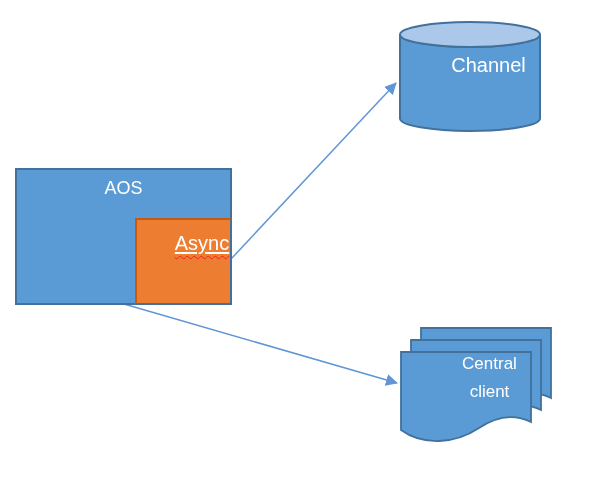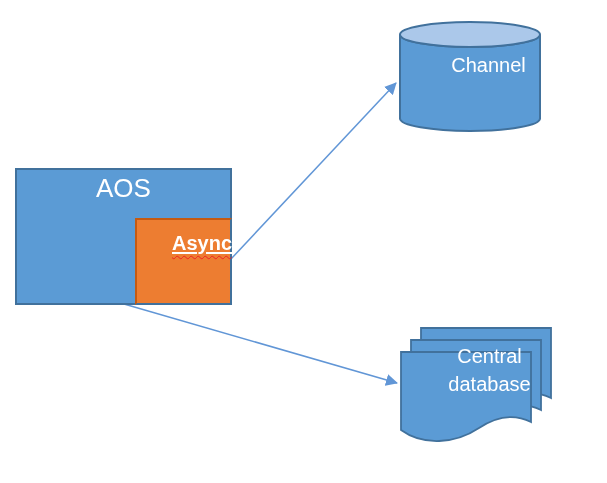--- a/index.html
+++ b/index.html
@@ -50,42 +50,41 @@
   }
 
   .label {
     position: absolute;
     color: var(--label-text, #ffffff);
     text-align: center;
     pointer-events: none;
   }
   .label-aos {
     left: 15px; top: 172px; width: 217px;
-    font-size: 26px; line-height: 32px;
+    font-size: 18px; line-height: 32px;
   }
   .label-async {
     left: 135px; top: 229px; width: 97px;
     font-size: 20px; line-height: 28px;
   }
   .label-channel {
     left: 400px; top: 51px; width: 140px;
     font-size: 20px; line-height: 28px;
   }
   .label-central {
-    left: 401px; top: 342px; width: 140px;
-    font-size: 20px; line-height: 28px;
+    left: 401px; top: 350px; width: 140px;
+    font-size: 17px; line-height: 28px;
   }
   .label .line { display: block; margin-left: 37px; }
 
   
   .spell-wrap {
     text-decoration: underline wavy var(--spellcheck-red, #ee2222);
     text-decoration-thickness: 1px;
     text-underline-offset: 5px;
-    font-weight: bold;
   }
   .spell-inner {
     text-decoration: underline solid var(--label-text, #ffffff);
     text-decoration-thickness: 1.5px;
     text-underline-offset: 2px;
   }
 </style>
 </head>
 <body>
 
@@ -123,16 +122,16 @@
   <div class="label label-async">
     <span class="line spell-wrap"><span class="spell-inner">Async</span></span>
   </div>
 
   <div class="label label-channel">
     <span class="line">Channel</span>
   </div>
 
   <div class="label label-central">
     <span class="line">Central</span>
-    <span class="line">database</span>
+    <span class="line">client</span>
   </div>
 
 </div>
 
 </body></html>

